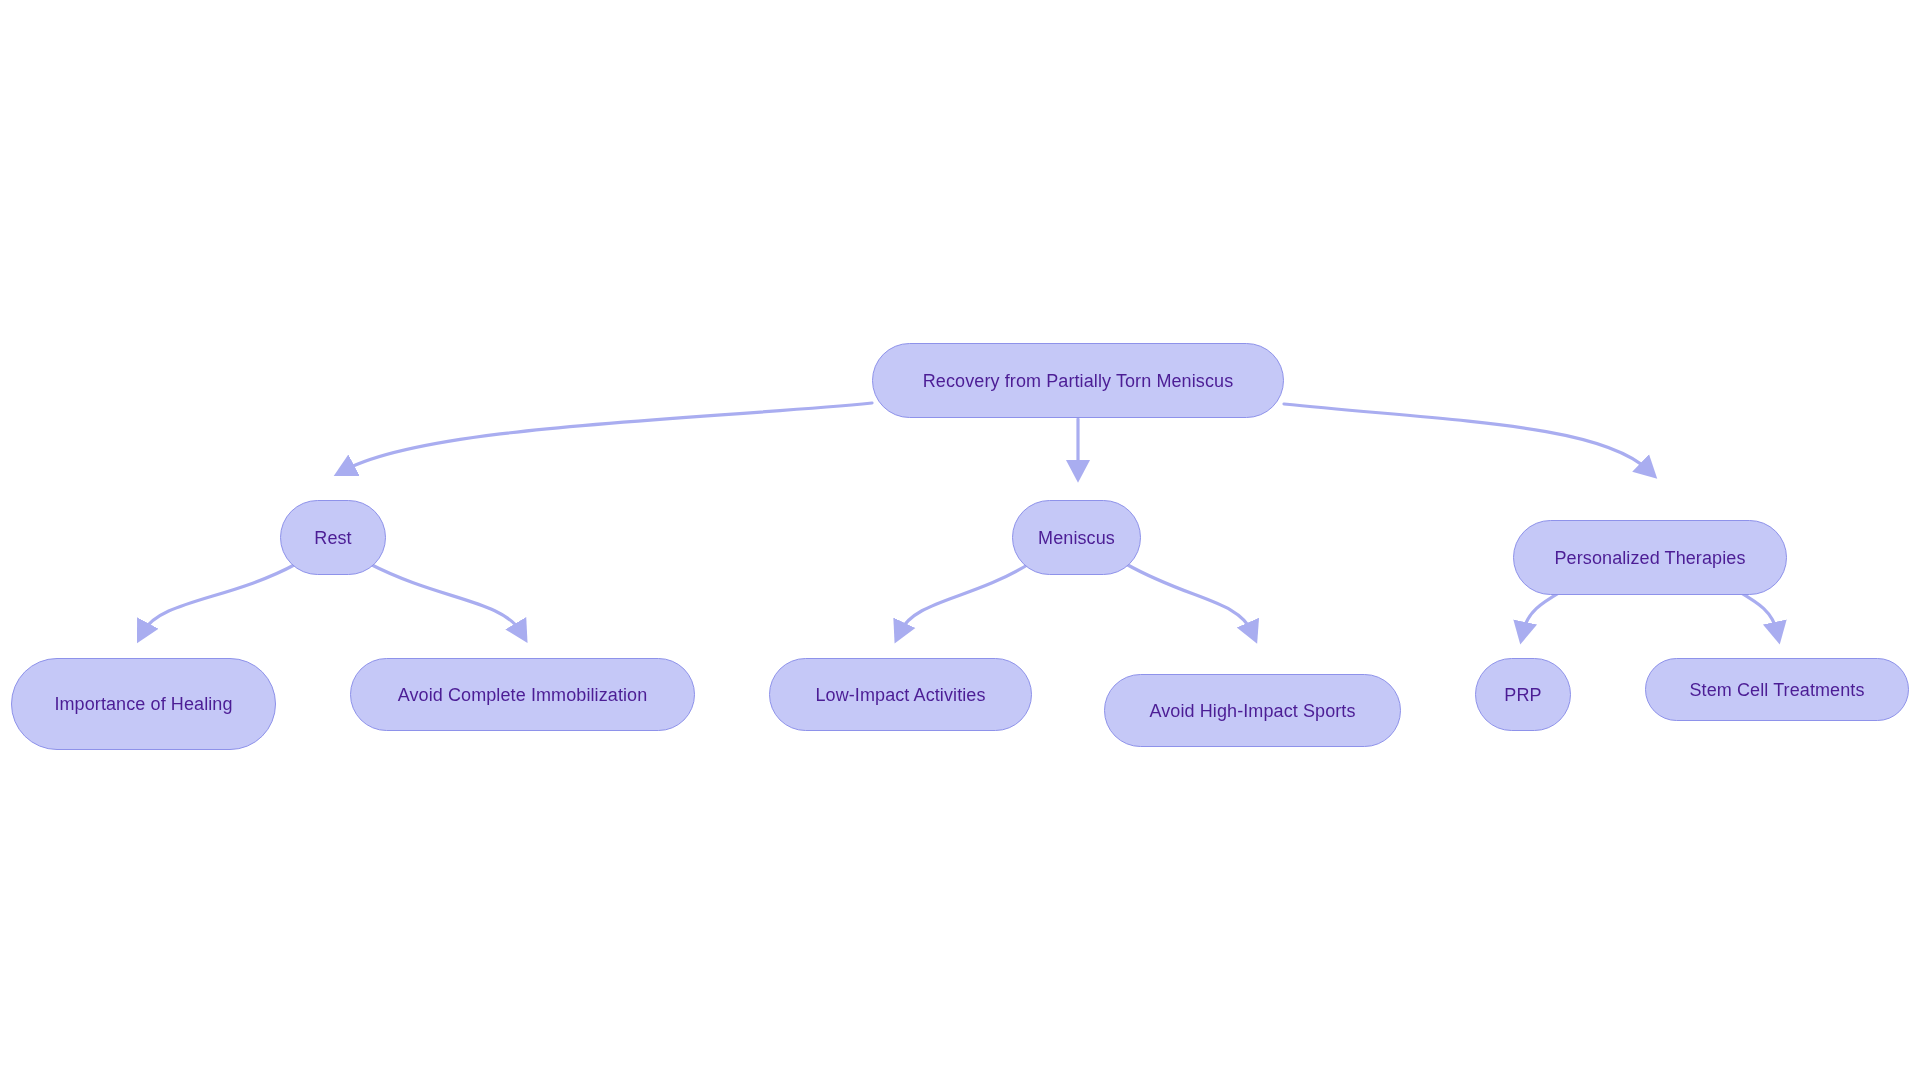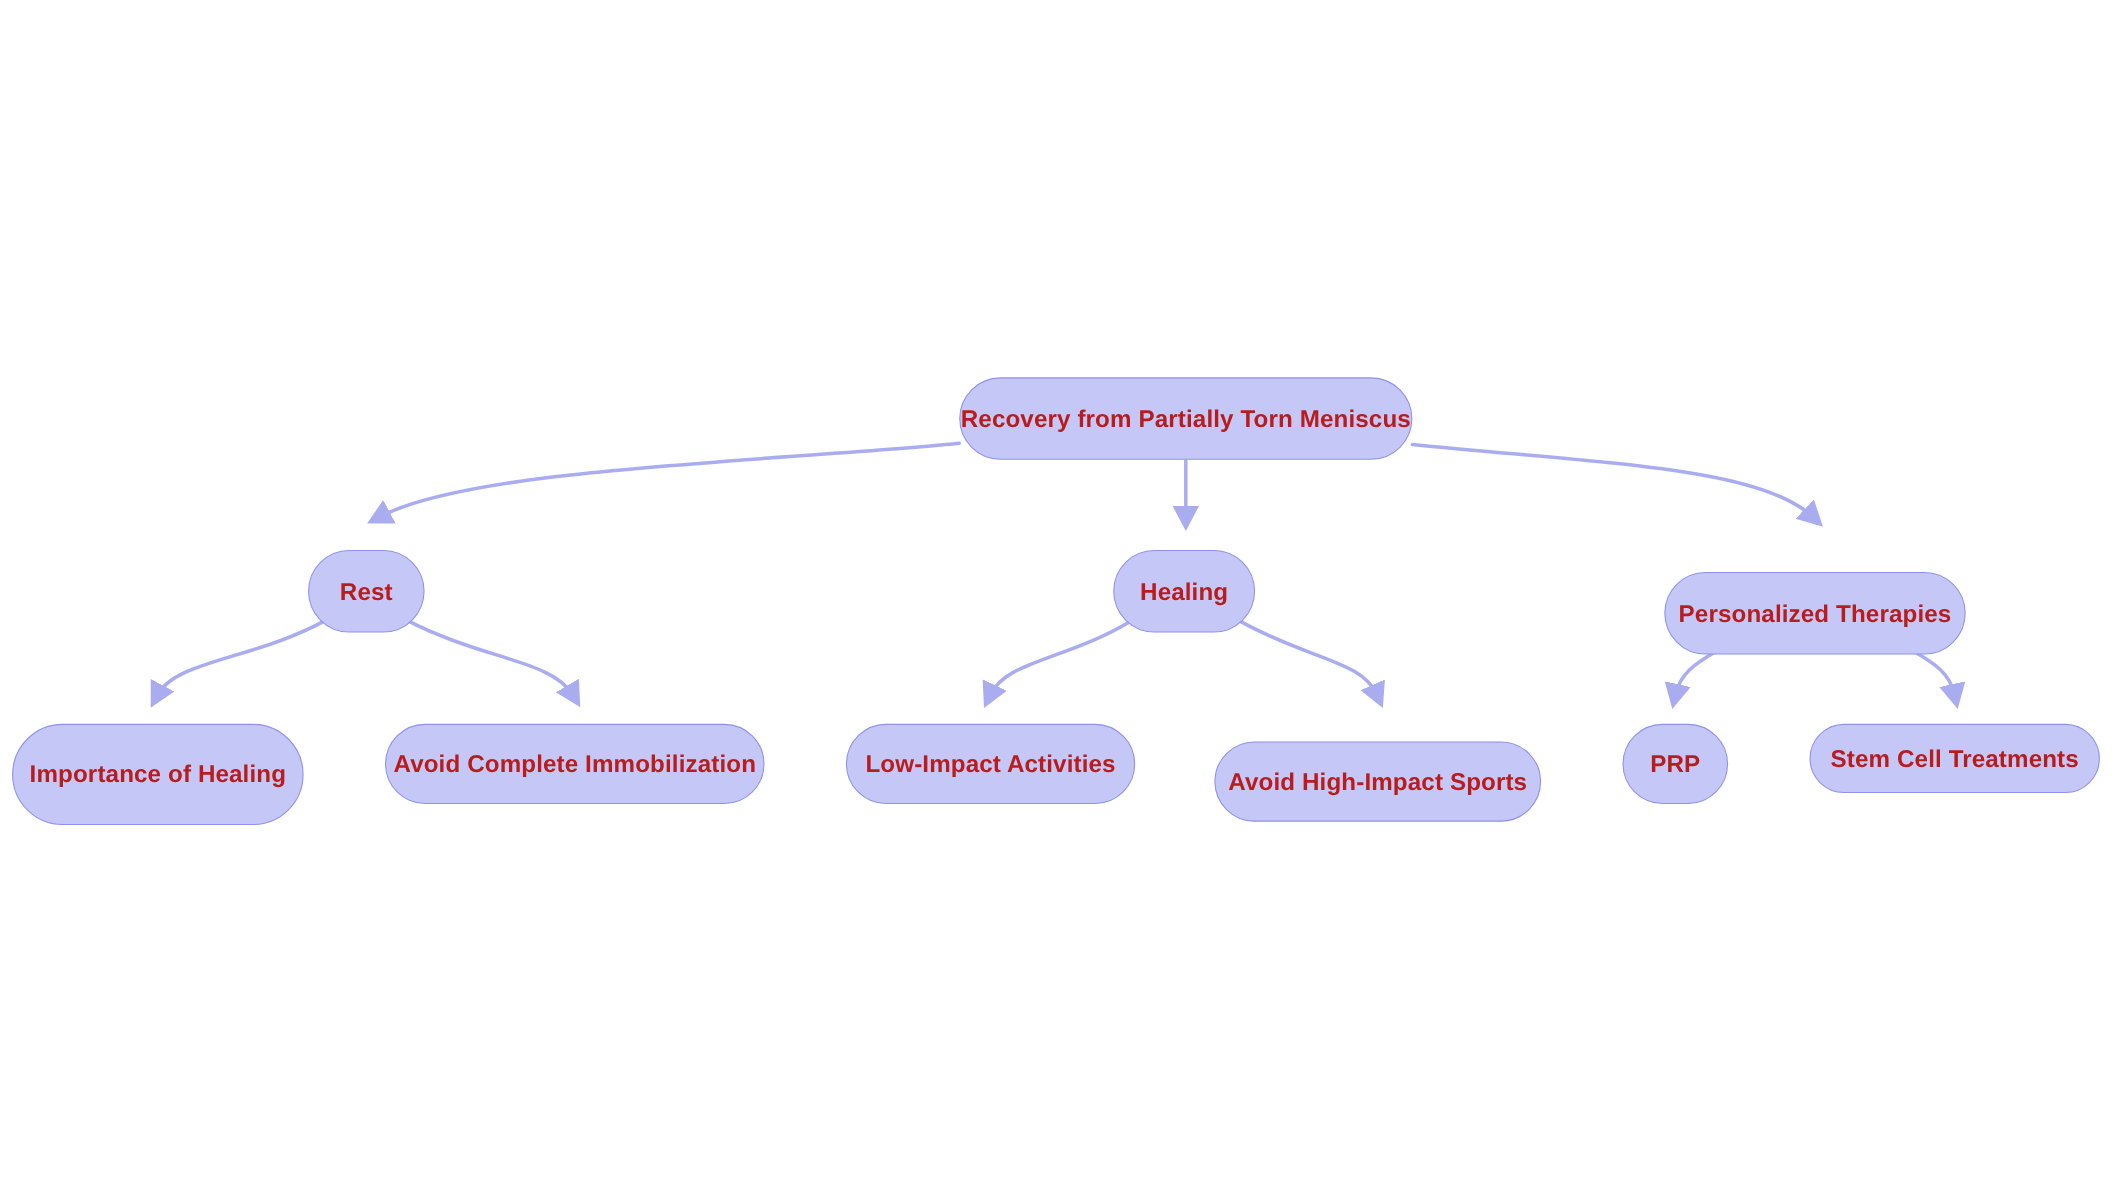--- a/index.html
+++ b/index.html
@@ -28,27 +28,26 @@
   }
   .node {
     position: absolute;
     box-sizing: border-box;
     display: flex;
     align-items: center;
     justify-content: center;
     background: #c5c8f7;
     border: 1.6px solid #8e92ea;
     border-radius: 999px;
-    color: #b91c1c;
-    font-size: 22px;
+    color: #4c1d95;
+    font-size: 18px;
     font-family: "Liberation Sans", sans-serif;
     letter-spacing: 0.1px;
     white-space: nowrap;
     line-height: 1;
-    font-weight: bold;
   }
   .node-label {
     display: block;
     padding: 0 4px;
   }
 </style>
 </head>
 <body>
 
 <div id="canvas">
@@ -78,21 +77,21 @@
 
   <div class="node" style="left:872px; top:343px; width:412px; height:75px;">
     <span class="node-label">Recovery from Partially Torn Meniscus</span>
   </div>
 
   <div class="node" style="left:280px; top:500px; width:106px; height:75px;">
     <span class="node-label">Rest</span>
   </div>
 
   <div class="node" style="left:1012px; top:500px; width:129px; height:75px;">
-    <span class="node-label">Healing</span>
+    <span class="node-label">Meniscus</span>
   </div>
 
   <div class="node" style="left:1513px; top:520px; width:274px; height:75px;">
     <span class="node-label">Personalized Therapies</span>
   </div>
 
   <div class="node" style="left:11px; top:658px; width:265px; height:92px;">
     <span class="node-label">Importance of Healing</span>
   </div>
 

